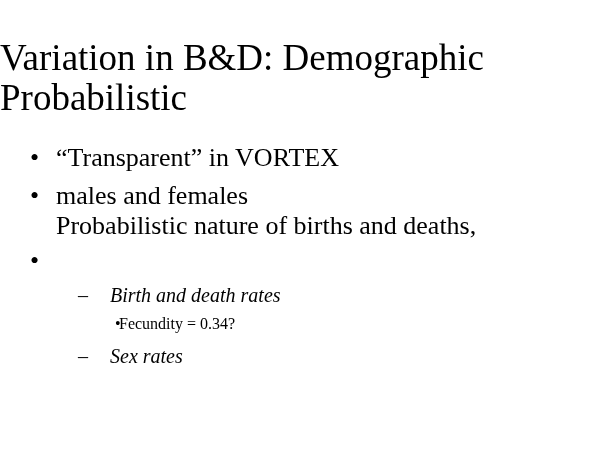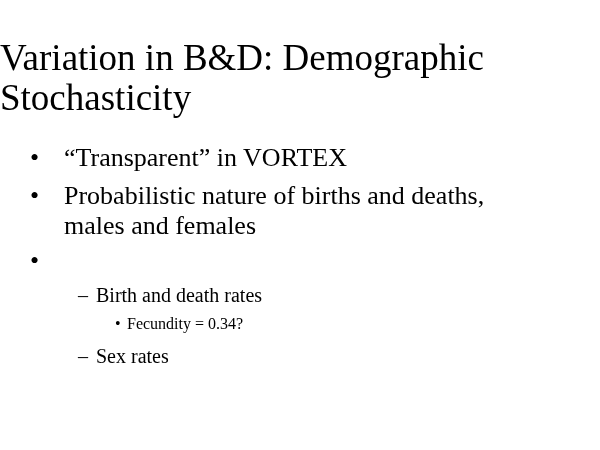--- a/index.html
+++ b/index.html
@@ -9,50 +9,50 @@
       position: relative;
     }
     .title {
       position: absolute; left: 0; top: 38px; width: 600px;
       text-align: left; font-size: 37px; line-height: 40px;
     }
     .l1 {
       position: absolute; left: 30px; font-size: 26px; line-height: 30px;
     }
     .l1 .b { position: absolute; left: 0; top: 0; width: 20px; }
-    .l1 .t { display: block; margin-left: 34px; }
+    .l1 .t { display: block; margin-left: 26px; }
     .l2 {
       position: absolute; left: 78px; font-size: 20px; line-height: 24px;
     }
     .l2 .b { position: absolute; left: 0; top: 0; }
-    .l2 .t { display: block; margin-left: 18px; }
+    .l2 .t { display: block; margin-left: 32px; font-style: italic; }
     .l3 {
       position: absolute; left: 115px; font-size: 16px; line-height: 20px;
     }
     .l3 .b { position: absolute; left: 0; top: 0; }
-    .l3 .t { display: block; margin-left: 12px; }
+    .l3 .t { display: block; margin-left: 4px; }
   </style>
 </head>
 <body>
 
 <div>
   <div class="title">
     <div>Variation in B&amp;D: Demographic</div>
-    <div>Stochasticity</div>
+    <div>Probabilistic</div>
   </div>
 
   <div class="l1" style="top:143px;">
     <span class="b">•</span>
     <span class="t">“Transparent” in VORTEX</span>
   </div>
 
   <div class="l1" style="top:181px;">
     <span class="b">•</span>
+    <span class="t">males and females</span>
     <span class="t">Probabilistic nature of births and deaths,</span>
-    <span class="t">males and females</span>
   </div>
 
   <div class="l1" style="top:246px;">
     <span class="b">•</span>
   </div>
 
   <div class="l2" style="top:283px;">
     <span class="b">–</span>
     <span class="t">Birth and death rates</span>
   </div>

